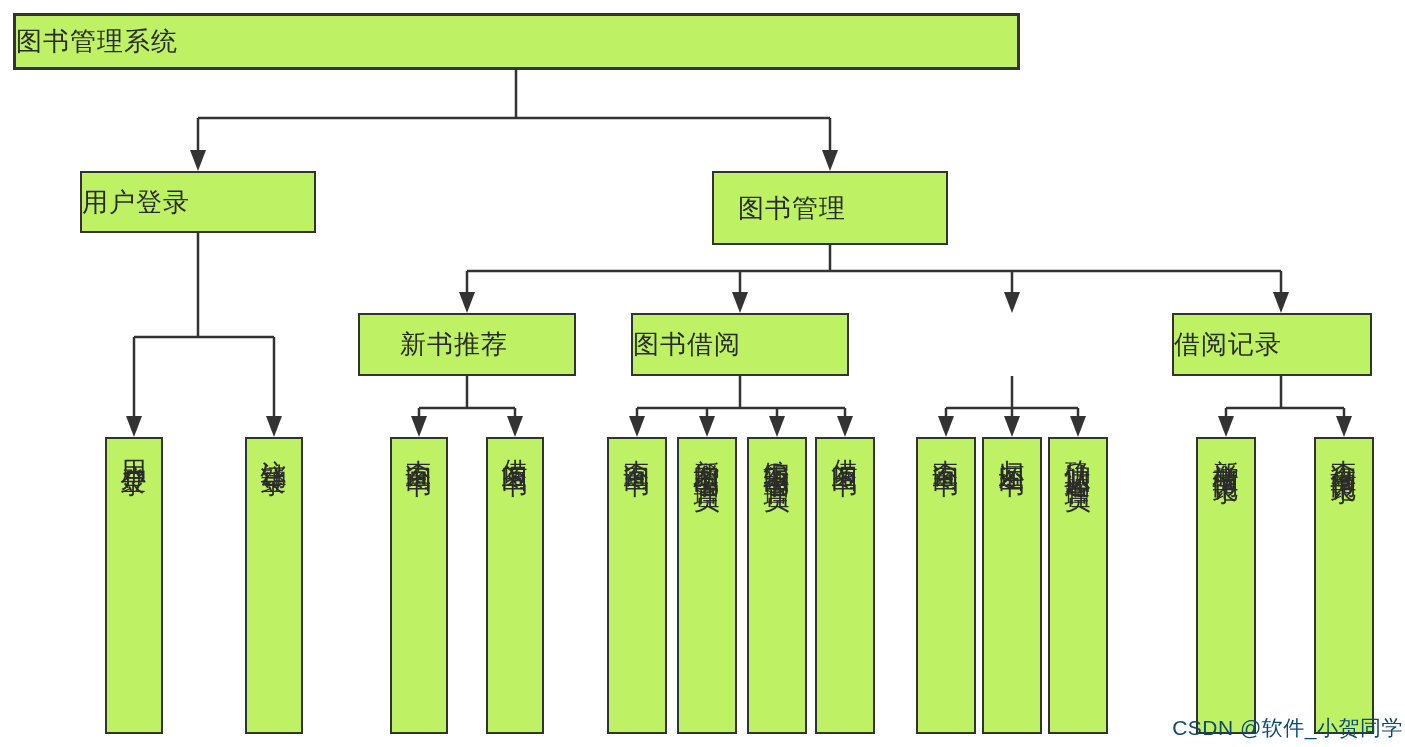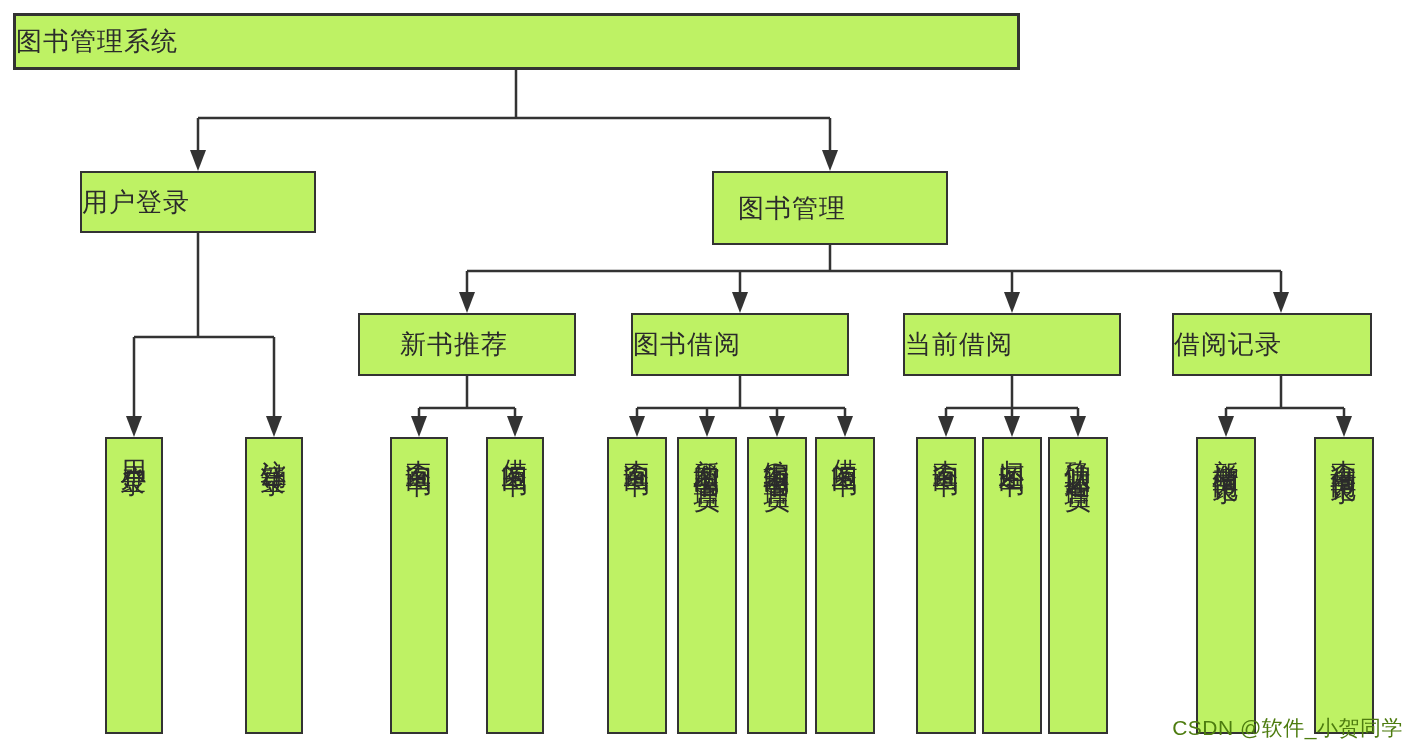--- a/index.html
+++ b/index.html
@@ -40,21 +40,21 @@
   .leaf {
     writing-mode: vertical-rl;
     font-size: 26px;
     letter-spacing: 4px;
     line-height: 1;
   }
   .watermark {
     position: absolute;
     right: 2px;
     bottom: 5px;
-    color: #4d7c0f;
+    color: #0c4a6e;
     font-size: 21px;
     letter-spacing: 0.5px;
     z-index: 3;
     white-space: nowrap;
   }
 </style>
 </head>
 <body>
 
 <div class="canvas">
@@ -109,23 +109,20 @@
   <div class="node h-node" style="left:712px; top:171px; width:236px; height:74px;padding-left:24px;">
     <span>图书管理</span>
   </div>
 
   <div class="node h-node" style="left:358px; top:313px; width:218px; height:63px;padding-left:40px;">
     <span>新书推荐</span>
   </div>
   <div class="node h-node" style="left:631px; top:313px; width:218px; height:63px;">
     <span>图书借阅</span>
   </div>
-  <div class="node h-node" style="left:903px; top:313px; width:218px; height:63px;">
-    <span>当前借阅</span>
-  </div>
   <div class="node h-node" style="left:1172px; top:313px; width:200px; height:63px;">
     <span>借阅记录</span>
   </div>
 
   <div class="node leaf" style="left:105px; top:437px; width:58px; height:297px;">
     <span>用户登录</span>
   </div>
   <div class="node leaf" style="left:245px; top:437px; width:58px; height:297px;">
     <span>注销登录</span>
   </div>

